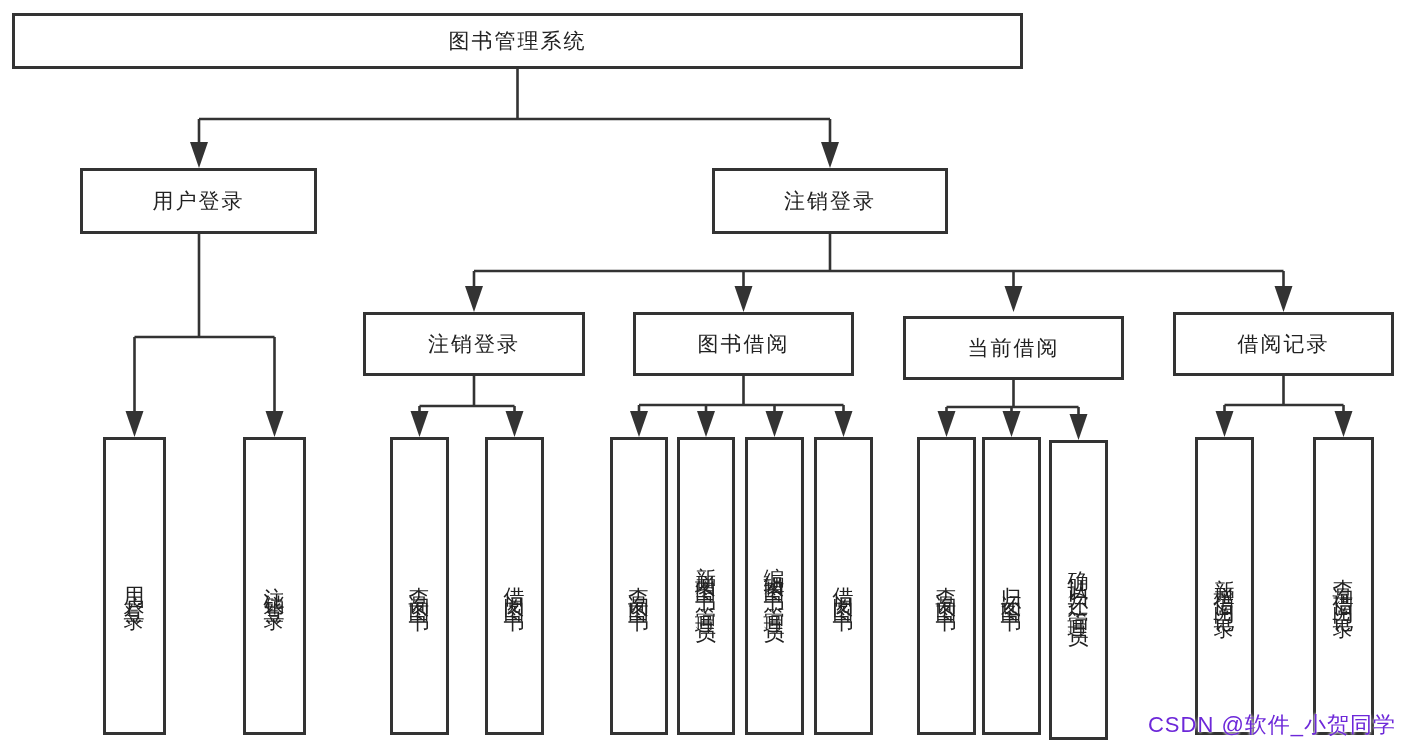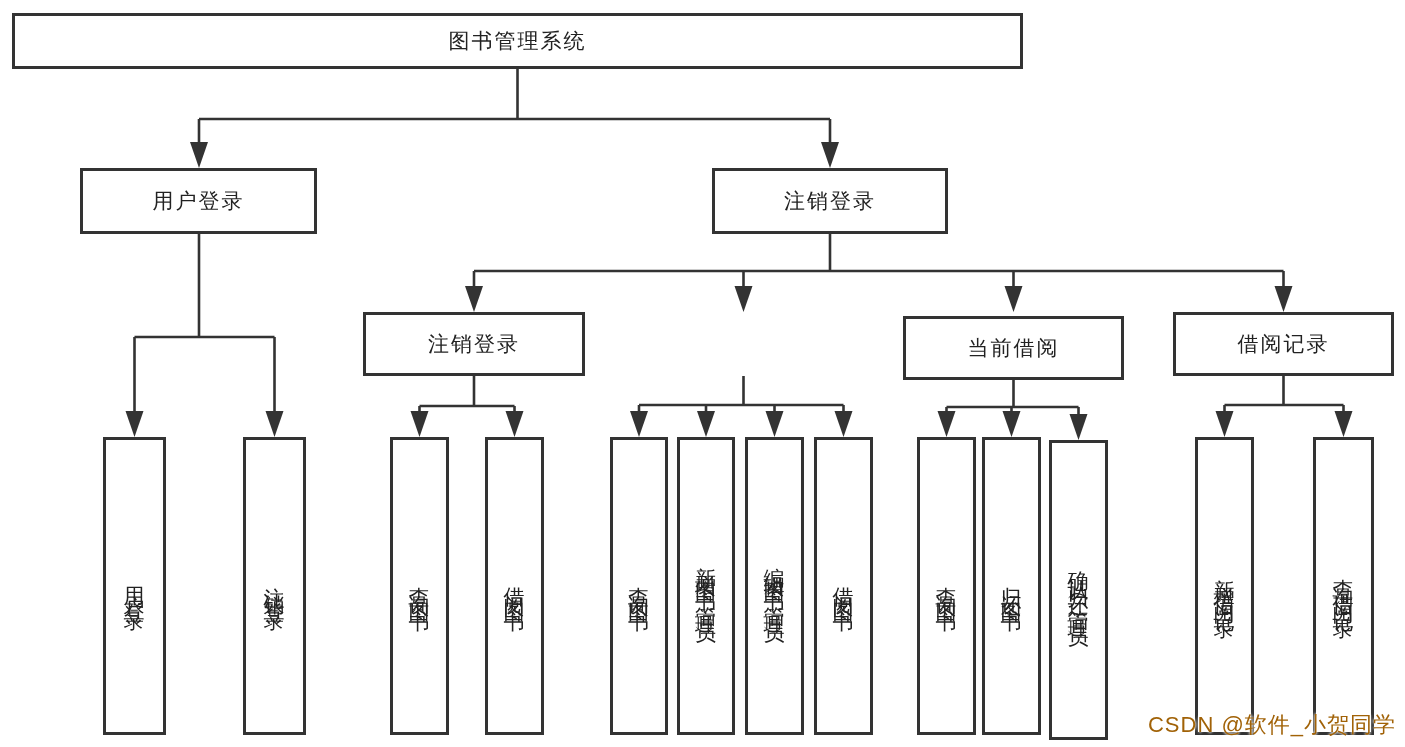--- a/index.html
+++ b/index.html
@@ -42,21 +42,21 @@
     letter-spacing: 8px;
     line-height: 1;
     white-space: normal;
   }
   #watermark {
     position: absolute;
     right: 9px;
     bottom: 7px;
     z-index: 3;
     font-size: 22px;
-    color: #a16207;
+    color: #6d28d9;
     letter-spacing: 1px;
     text-shadow: 0 0 3px #ffffff, 0 0 3px #ffffff;
     margin-top: 20px;
   }
 </style>
 </head>
 <body>
 
 <div id="canvas">
 
@@ -110,20 +110,23 @@
   <div class="node" style="left:80px;top:168px;width:237px;height:66px">
     <span>用户登录</span>
   </div>
   <div class="node" style="left:712px;top:168px;width:236px;height:66px">
     <span>注销登录</span>
   </div>
 
   <div class="node" style="left:363px;top:312px;width:222px;height:64px">
     <span>注销登录</span>
   </div>
+  <div class="node" style="left:633px;top:312px;width:221px;height:64px">
+    <span>图书借阅</span>
+  </div>
   <div class="node" style="left:903px;top:316px;width:221px;height:64px">
     <span>当前借阅</span>
   </div>
   <div class="node" style="left:1173px;top:312px;width:221px;height:64px">
     <span>借阅记录</span>
   </div>
 
   <div class="node v" style="left:103px;top:437px;width:63px;height:298px">
     <span>用户登录</span>
   </div>

